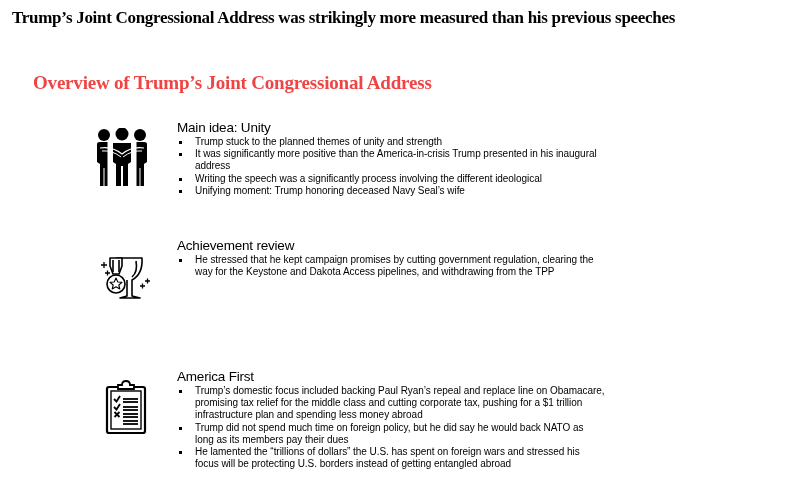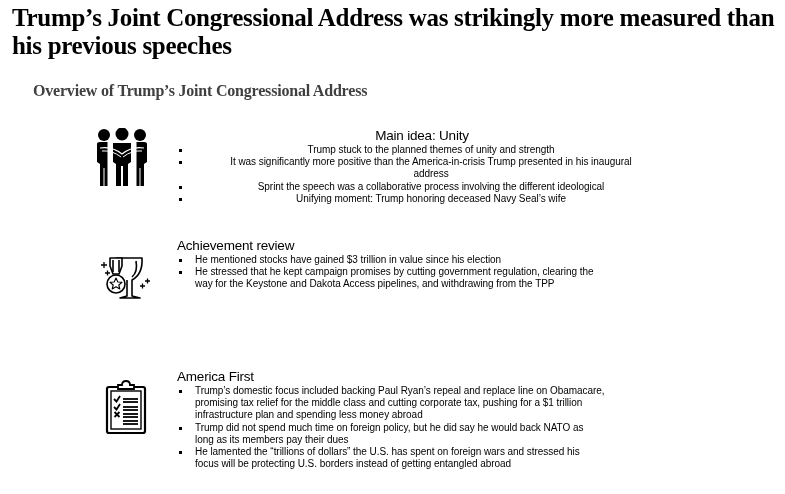--- a/index.html
+++ b/index.html
@@ -5,32 +5,32 @@
     * { margin: 0; padding: 0; box-sizing: border-box; }
     html, body {
       width: 785px; height: 494px; background: #ffffff; overflow: hidden;
     }
     body { position: relative; font-family: "Liberation Sans", sans-serif; color: #000; }
 
     .main-title {
       position: absolute; left: 12px; top: 4px; width: 770px;
       font-family: "Liberation Serif", serif;
       font-weight: bold;
-      font-size: 25px;
+      font-size: 17px;
       line-height: 28px;
       letter-spacing: -0.3px;
       color: #000;
     }
     .subtitle {
-      position: absolute; left: 33px; top: 80px;
+      position: absolute; left: 33px; top: 72px;
       font-family: "Liberation Serif", serif;
       font-weight: bold;
-      font-size: 16px;
+      font-size: 19px;
       line-height: 22px;
-      color: #404040;
+      color: #ef4444;
       letter-spacing: -0.2px;
     }
 
     .section { position: absolute; left: 0; width: 785px; }
     .section .icon {
       position: absolute;
     }
     .section .content {
       position: absolute; left: 177px; width: 490px;
     }
@@ -90,32 +90,32 @@
 
       <path d="M19 15 L37 15 L37 34 L34 36 L34 58 L29 58 L29 38 L27 38 L27 58 L22 58 L22 36 L19 34 Z" fill="#000"></path>
 
       <path d="M6 20 Q18 18 28 26 Q38 18 50 20" stroke="#fff" stroke-width="1.2" fill="none"></path>
       <path d="M8 23 Q18 22 27 29" stroke="#fff" stroke-width="1" fill="none"></path>
       <path d="M48 23 Q38 22 29 29" stroke="#fff" stroke-width="1" fill="none"></path>
       <line x1="14" y1="14" x2="14" y2="58" stroke="#fff" stroke-width="1"></line>
       <line x1="42" y1="14" x2="42" y2="58" stroke="#fff" stroke-width="1"></line>
     </svg>
   </div>
-  <div class="content" style="top:8px;text-align:center;">
+  <div class="content" style="top:0;">
     <div class="sec-heading">Main idea: Unity</div>
     <ul class="bullets">
       <li>
         <span class="li-line">Trump stuck to the planned themes of unity and strength</span>
       </li>
       <li>
         <span class="li-line">It was significantly more positive than the America-in-crisis Trump presented in his inaugural</span>
         <span class="li-line">address</span>
       </li>
       <li>
-        <span class="li-line">Sprint the speech was a collaborative process involving the different ideological</span>
+        <span class="li-line">Writing the speech was a significantly process involving the different ideological</span>
       </li>
       <li>
         <span class="li-line">Unifying moment: Trump honoring deceased Navy Seal’s wife</span>
       </li>
     </ul>
   </div>
 </div>
 
 <div class="section" id="sec-achieve">
   <div class="icon">
@@ -136,23 +136,20 @@
         <path d="M5 13 L11 13 M8 10 L8 16"></path>
         <path d="M9 21 L14 21 M11.5 18.5 L11.5 23.5"></path>
         <path d="M44 34 L49 34 M46.5 31.5 L46.5 36.5"></path>
         <path d="M49 29 L54 29 M51.5 26.5 L51.5 31.5"></path>
       </g>
     </svg>
   </div>
   <div class="content" style="top:4px;">
     <div class="sec-heading">Achievement review</div>
     <ul class="bullets">
-      <li>
-        <span class="li-line">He mentioned stocks have gained $3 trillion in value since his election</span>
-      </li>
       <li>
         <span class="li-line">He stressed that he kept campaign promises by cutting government regulation, clearing the</span>
         <span class="li-line">way for the Keystone and Dakota Access pipelines, and withdrawing from the TPP</span>
       </li>
     </ul>
   </div>
 </div>
 
 <div class="section" id="sec-america">
   <div class="icon">

